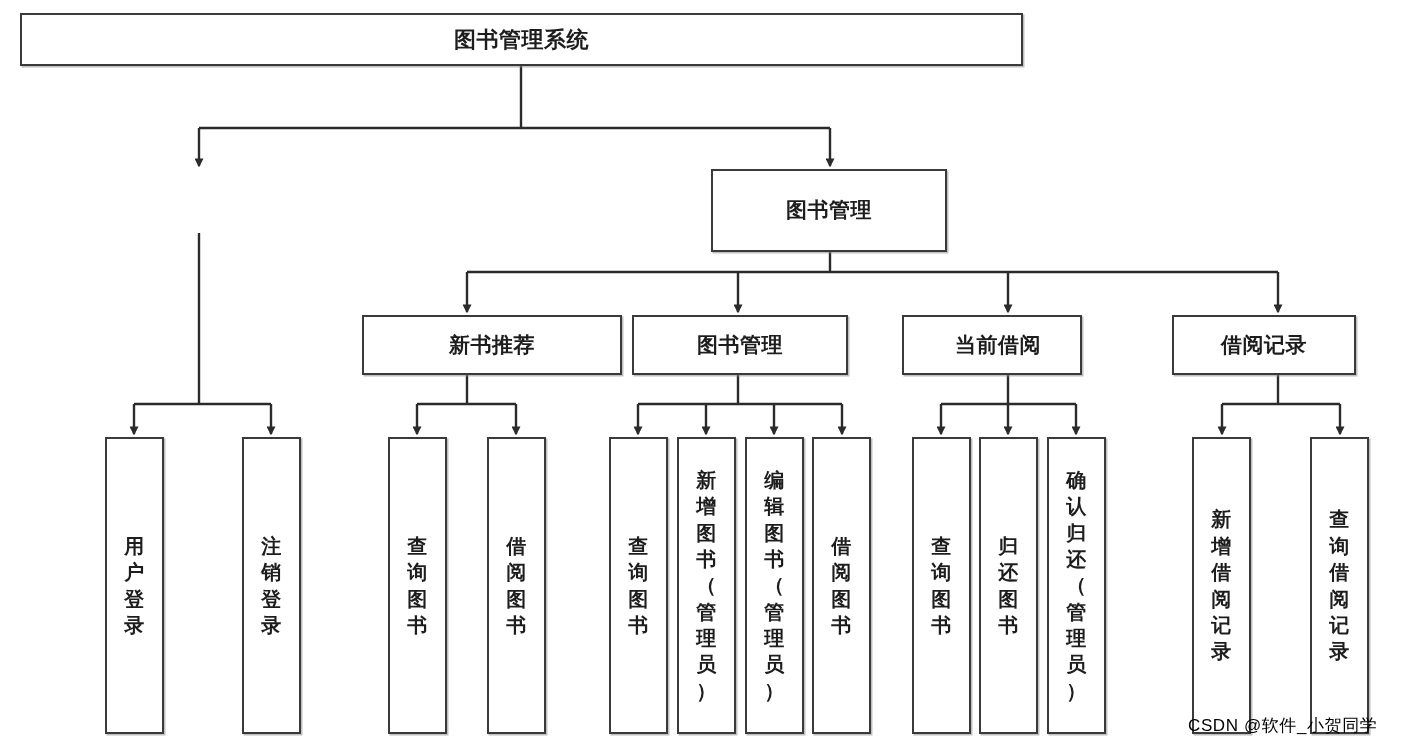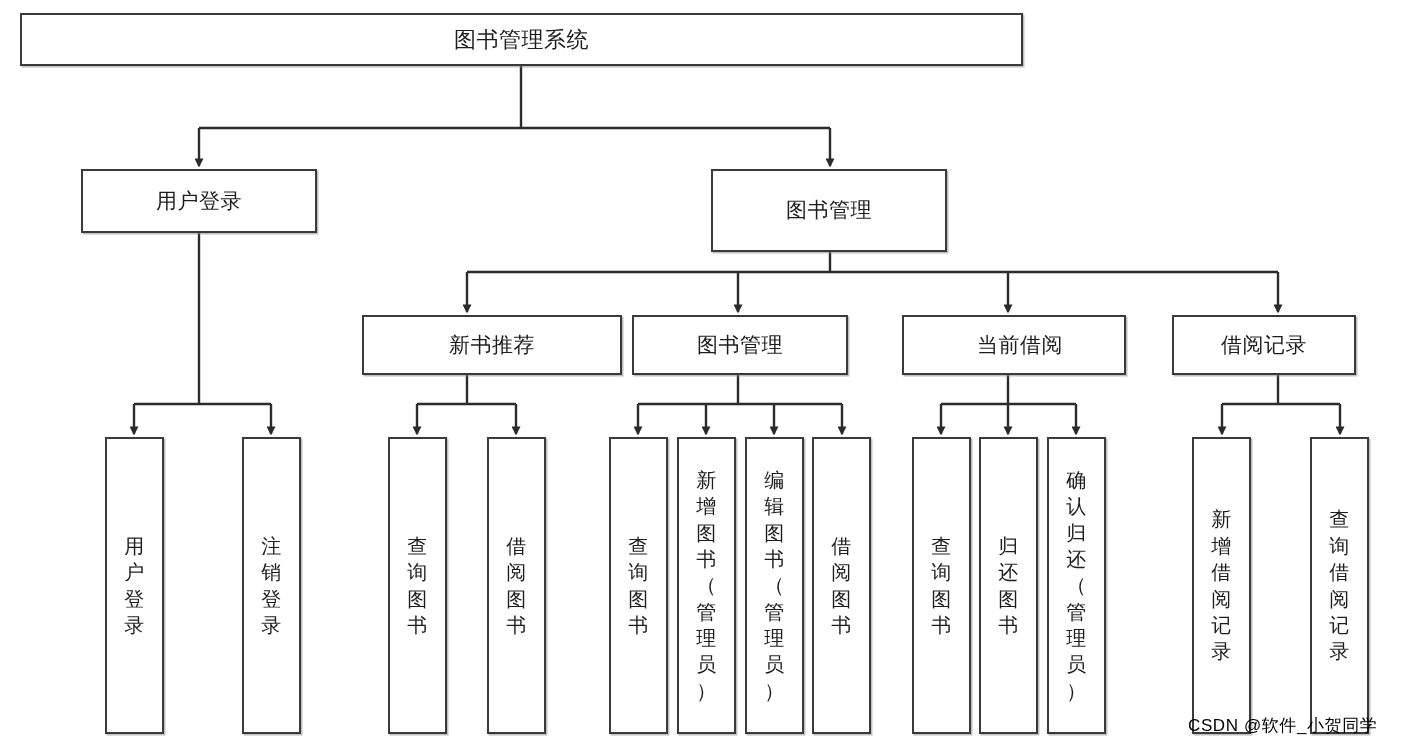--- a/index.html
+++ b/index.html
@@ -36,20 +36,21 @@
     align-items: center;
     justify-content: center;
     z-index: 2;
   }
   .node-label {
     color: #1d1d1d;
     line-height: 1.05;
     text-align: center;
     white-space: pre;
     letter-spacing: 0.5px;
+    font-weight: bold;
   }
   
   .node.h .node-label {
     font-size: 21px;
   }
   .node.root .node-label {
     font-size: 22px;
   }
   
   .node.v {
@@ -127,34 +128,31 @@
       <path d="M1222,404 L1340,404"></path>
       <path d="M1222,404 L1222,434" marker-end="url(#arrowhead)"></path>
       <path d="M1340,404 L1340,434" marker-end="url(#arrowhead)"></path>
     </g>
   </svg>
 
   <div class="node h root" style="left:20px; top:13px; width:1003px; height:53px;">
     <span class="node-label">图书管理系统</span>
   </div>
 
-  <div class="node h" style="left:81px; top:169px; width:236px; height:64px;">
-    <span class="node-label">用户登录</span>
-  </div>
   <div class="node h" style="left:711px; top:169px; width:236px; height:83px;">
     <span class="node-label">图书管理</span>
   </div>
 
   <div class="node h" style="left:362px; top:315px; width:260px; height:60px;justify-content:center;">
     <span class="node-label">新书推荐</span>
   </div>
   <div class="node h" style="left:632px; top:315px; width:216px; height:60px;">
     <span class="node-label">图书管理</span>
   </div>
-  <div class="node h" style="left:902px; top:315px; width:224px; height:60px;padding-left:12px;">
+  <div class="node h" style="left:902px; top:315px; width:180px; height:60px;padding-left:12px;">
     <span class="node-label">当前借阅</span>
   </div>
   <div class="node h" style="left:1172px; top:315px; width:184px; height:60px;">
     <span class="node-label">借阅记录</span>
   </div>
 
   <div class="node v" style="left:105px; top:437px; width:59px; height:297px;">
     <span class="node-label vtext">用
 户
 登

